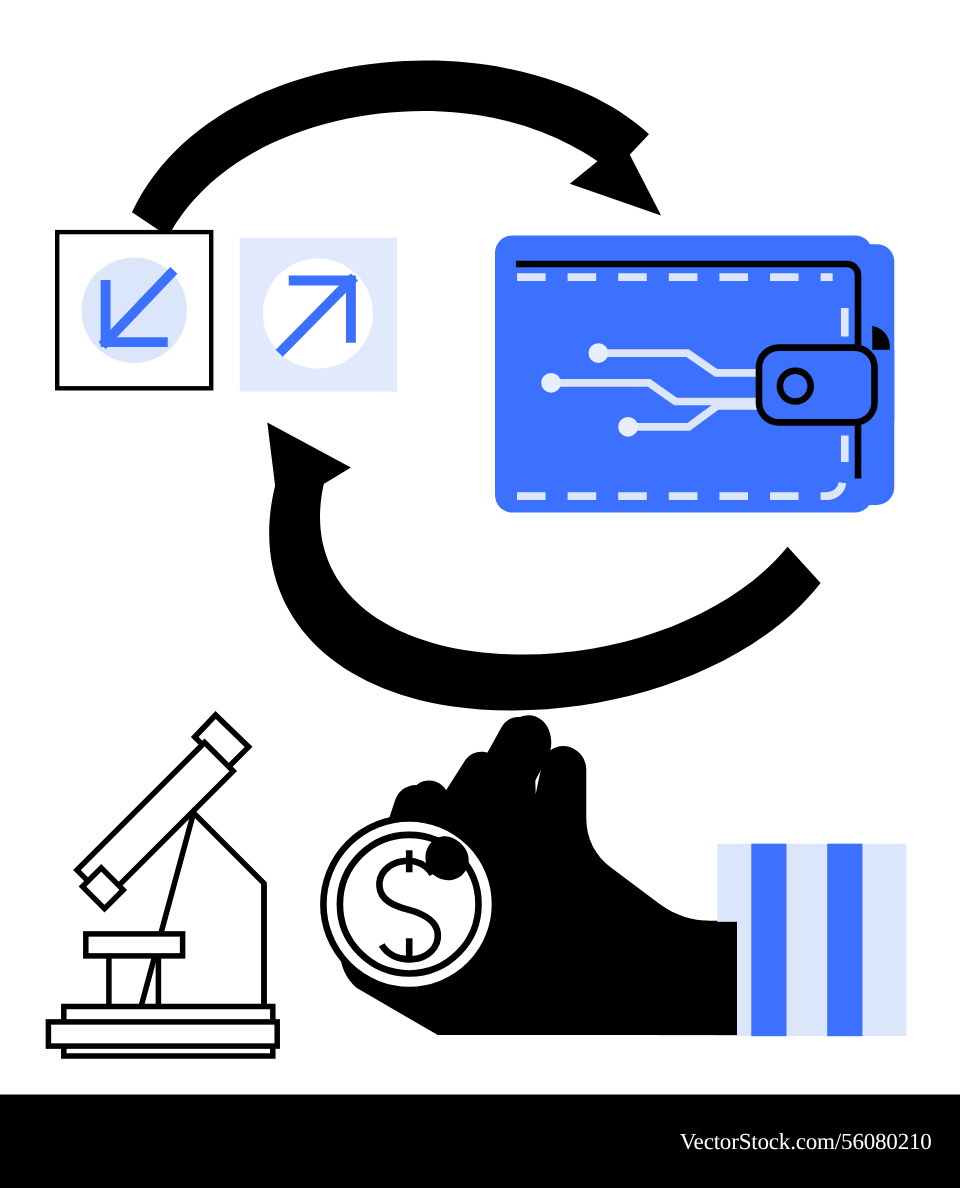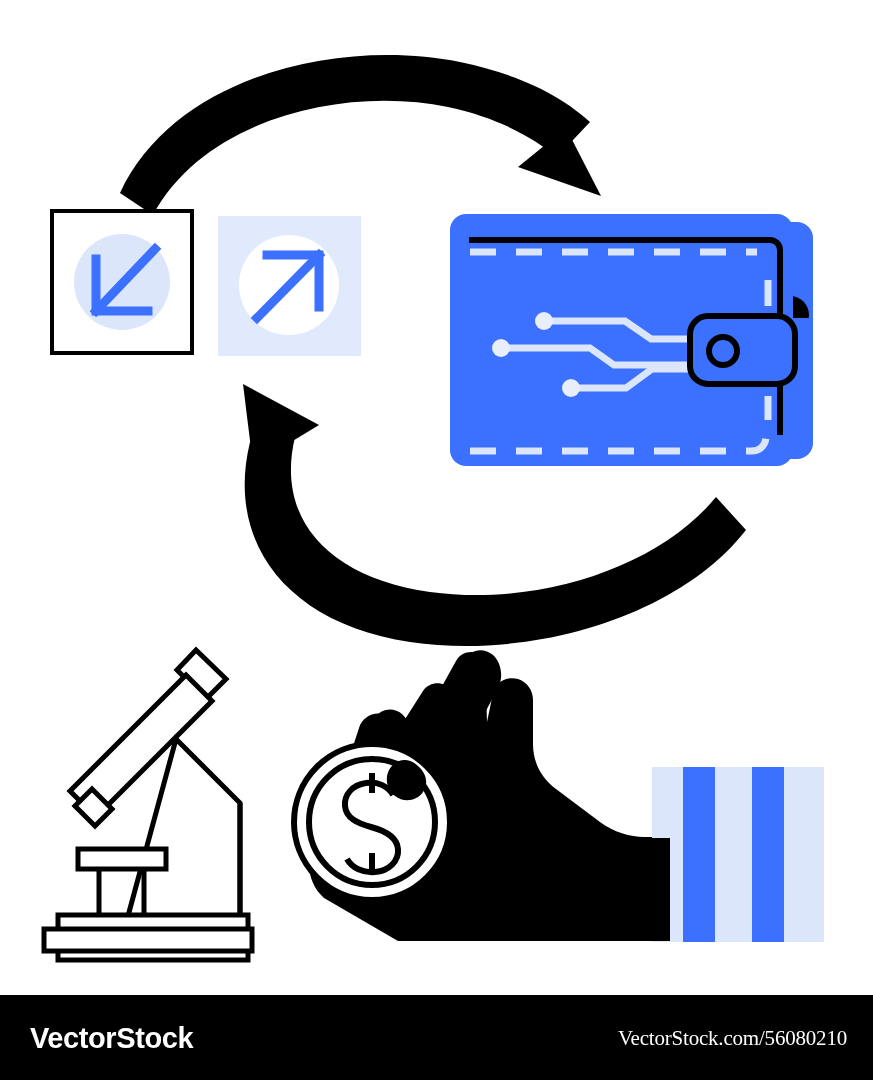--- a/index.html
+++ b/index.html
@@ -237,17 +237,16 @@
                  C 410 758, 398 758, 391 767
                  C 384 776, 386 789, 395 796
                  C 404 803, 417 801, 423 792
                  C 429 783, 426 773, 418 766 Z" fill="#000000"></path>
       </g>
 
     </svg>
   </div>
 
   <div id="footer-bar">
-    <div id="footer-brand">VectorStock</div>
     <div id="footer-url">VectorStock.com/56080210</div>
   </div>
 
 </div>
 
 </body></html>

